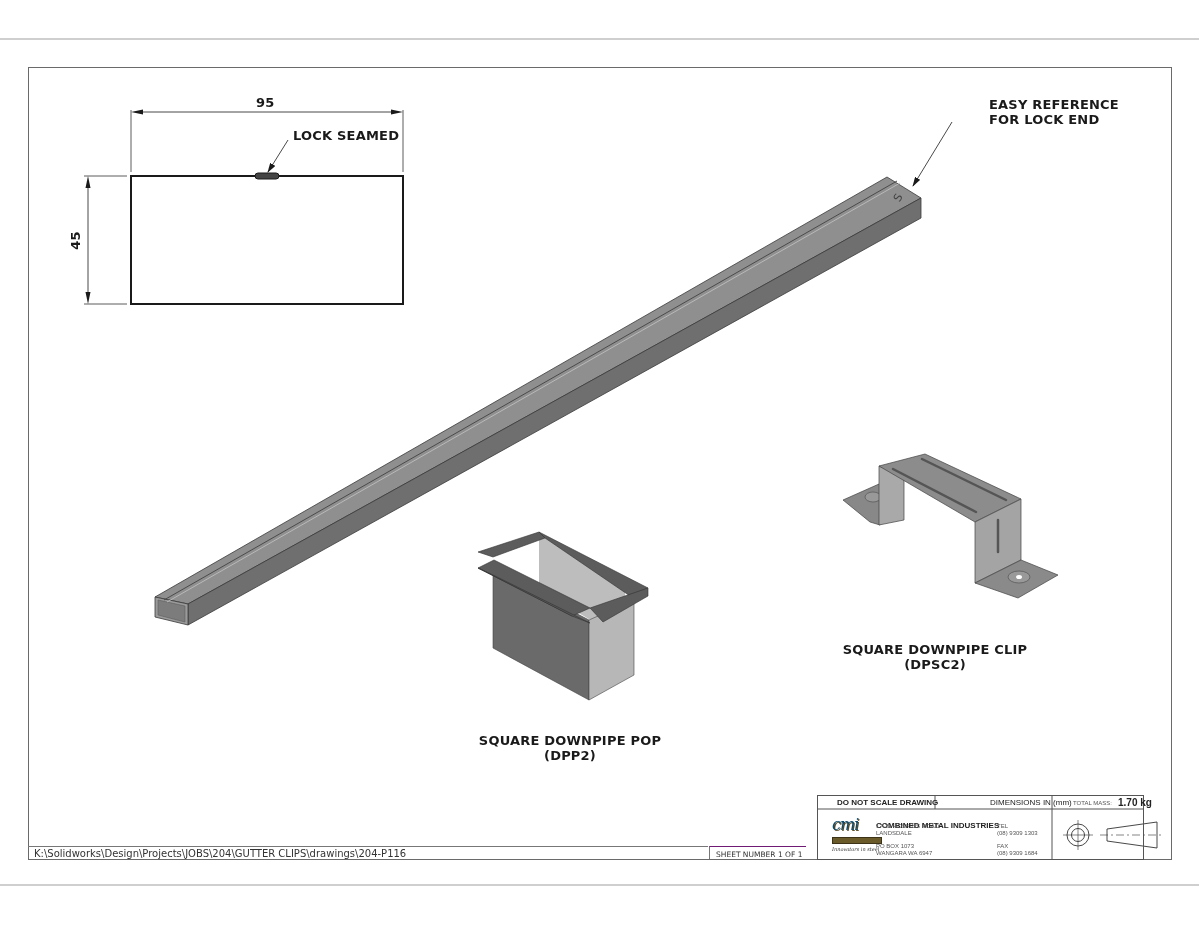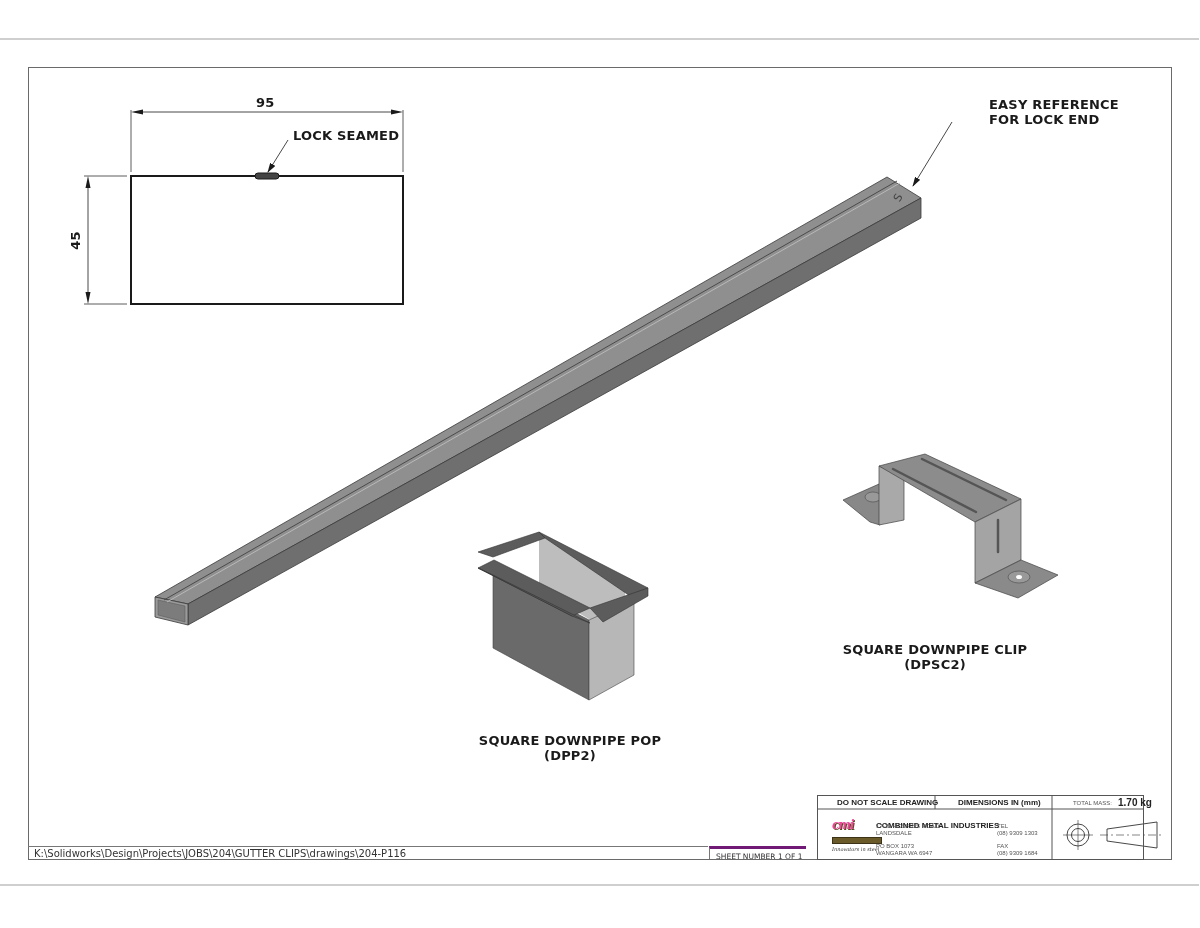--- a/index.html
+++ b/index.html
@@ -5,21 +5,21 @@
   html, body { margin:0; padding:0; background:#ffffff; }
   body { width:1200px; height:928px; position:relative; overflow:hidden; font-family:"DejaVu Sans", sans-serif; }
   .sheet { position:absolute; left:0; top:38px; width:1199px; height:848px; border-top:2px solid #cfcfcf; border-bottom:2px solid #cfcfcf; box-sizing:border-box; }
   .frame { position:absolute; left:28px; top:67px; width:1144px; height:793px; border:1.5px solid #6a6a6a; box-sizing:border-box; }
   svg.drawing { position:absolute; left:0; top:0; }
   .lbl { position:absolute; font-family:"DejaVu Sans", sans-serif; font-weight:bold; color:#1a1a1a; letter-spacing:0.2px; }
   .tb { position:absolute; font-family:"Liberation Sans", sans-serif; color:#222;padding-left:14px; }
   .small { font-size:6px; color:#555; }
   .path-bar { position:absolute; left:28px; top:846px; width:680px; height:13px; border-top:1px solid #777; box-sizing:border-box; }
   .path-text { position:absolute; left:34px; top:848px; font-size:10px; color:#333; font-family:"DejaVu Sans", sans-serif; }
-  .sheet-num { position:absolute; left:709px; top:846px; width:97px; height:13px; border-top:3px solid #701a75; border-left:1px solid #777; box-sizing:border-box; font-size:7.5px; color:#333; padding:3px 0 0 6px; font-family:"DejaVu Sans", sans-serif; }
+  .sheet-num { position:absolute; left:709px; top:846px; width:97px; height:13px; border-top:1px solid #701a75; border-left:1px solid #777; box-sizing:border-box; font-size:7.5px; color:#333; padding:3px 0 0 6px; font-family:"DejaVu Sans", sans-serif; }
   .title-block { position:absolute; left:817px; top:795px; width:327px; height:65px; border:1px solid #555; box-sizing:border-box; }
 </style>
 </head>
 <body>
 
 <div class="sheet"></div>
 <div class="frame"></div>
 
 <svg class="drawing" width="1200" height="928" viewBox="0 0 1200 928">
   <defs>
@@ -133,26 +133,26 @@
   <div>SQUARE DOWNPIPE CLIP</div>
   <div>(DPSC2)</div>
 </div>
 
 <div class="path-bar"></div>
 <div class="path-text">K:\Solidworks\Design\Projects\JOBS\204\GUTTER CLIPS\drawings\204-P116</div>
 <div class="sheet-num">SHEET NUMBER 1 OF 1</div>
 
 <div class="title-block"></div>
 <div class="tb" style="left:823px;top:798px;font-size:8px;font-weight:bold;">DO NOT SCALE DRAWING</div>
-<div class="tb" style="left:944px;top:798px;font-size:8px;font-weight:bold;">DIMENSIONS IN (mm)</div>
+<div class="tb" style="left:976px;top:798px;font-size:8px;font-weight:normal;">DIMENSIONS IN (mm)</div>
 <div class="tb small" style="left:1059px;top:800px;">TOTAL MASS:</div>
 <div class="tb" style="left:1104px;top:797px;font-size:10px;font-weight:bold;">1.70 kg</div>
 
 <div style="position:absolute;left:832px;top:815px;width:50px;height:42px;">
-  <div style="font-family:'DejaVu Serif', serif;font-weight:bold;font-style:italic;font-size:12px;color:#ec4899;line-height:20px;text-shadow:1px 1px 0 #5a4a20;letter-spacing:-1px;">cmi</div>
+  <div style="font-family:'DejaVu Serif', serif;font-weight:normal;font-style:italic;font-size:16px;color:#0c4a6e;line-height:20px;text-shadow:1px 1px 0 #5a4a20;letter-spacing:-1px;">cmi</div>
   <div style="margin-top:2px;height:5px;background:#6a5a2a;border:1px solid #3c3218;"></div>
   <div style="font-family:'DejaVu Serif', serif;font-style:italic;font-size:5px;color:#333;margin-top:2px;">Innovators in steel</div>
 </div>
 
 <div class="tb" style="left:862px;top:813px;font-size:8px;font-weight:bold;margin-top:8px;">COMBINED METAL INDUSTRIES</div>
 <div class="tb small" style="left:862px;top:823px;">17-23 HOSKINS ROAD</div>
 <div class="tb small" style="left:862px;top:830px;">LANDSDALE</div>
 <div class="tb small" style="left:862px;top:843px;">PO BOX 1073</div>
 <div class="tb small" style="left:862px;top:850px;">WANGARA WA 6947</div>
 <div class="tb small" style="left:983px;top:823px;">TEL</div>

